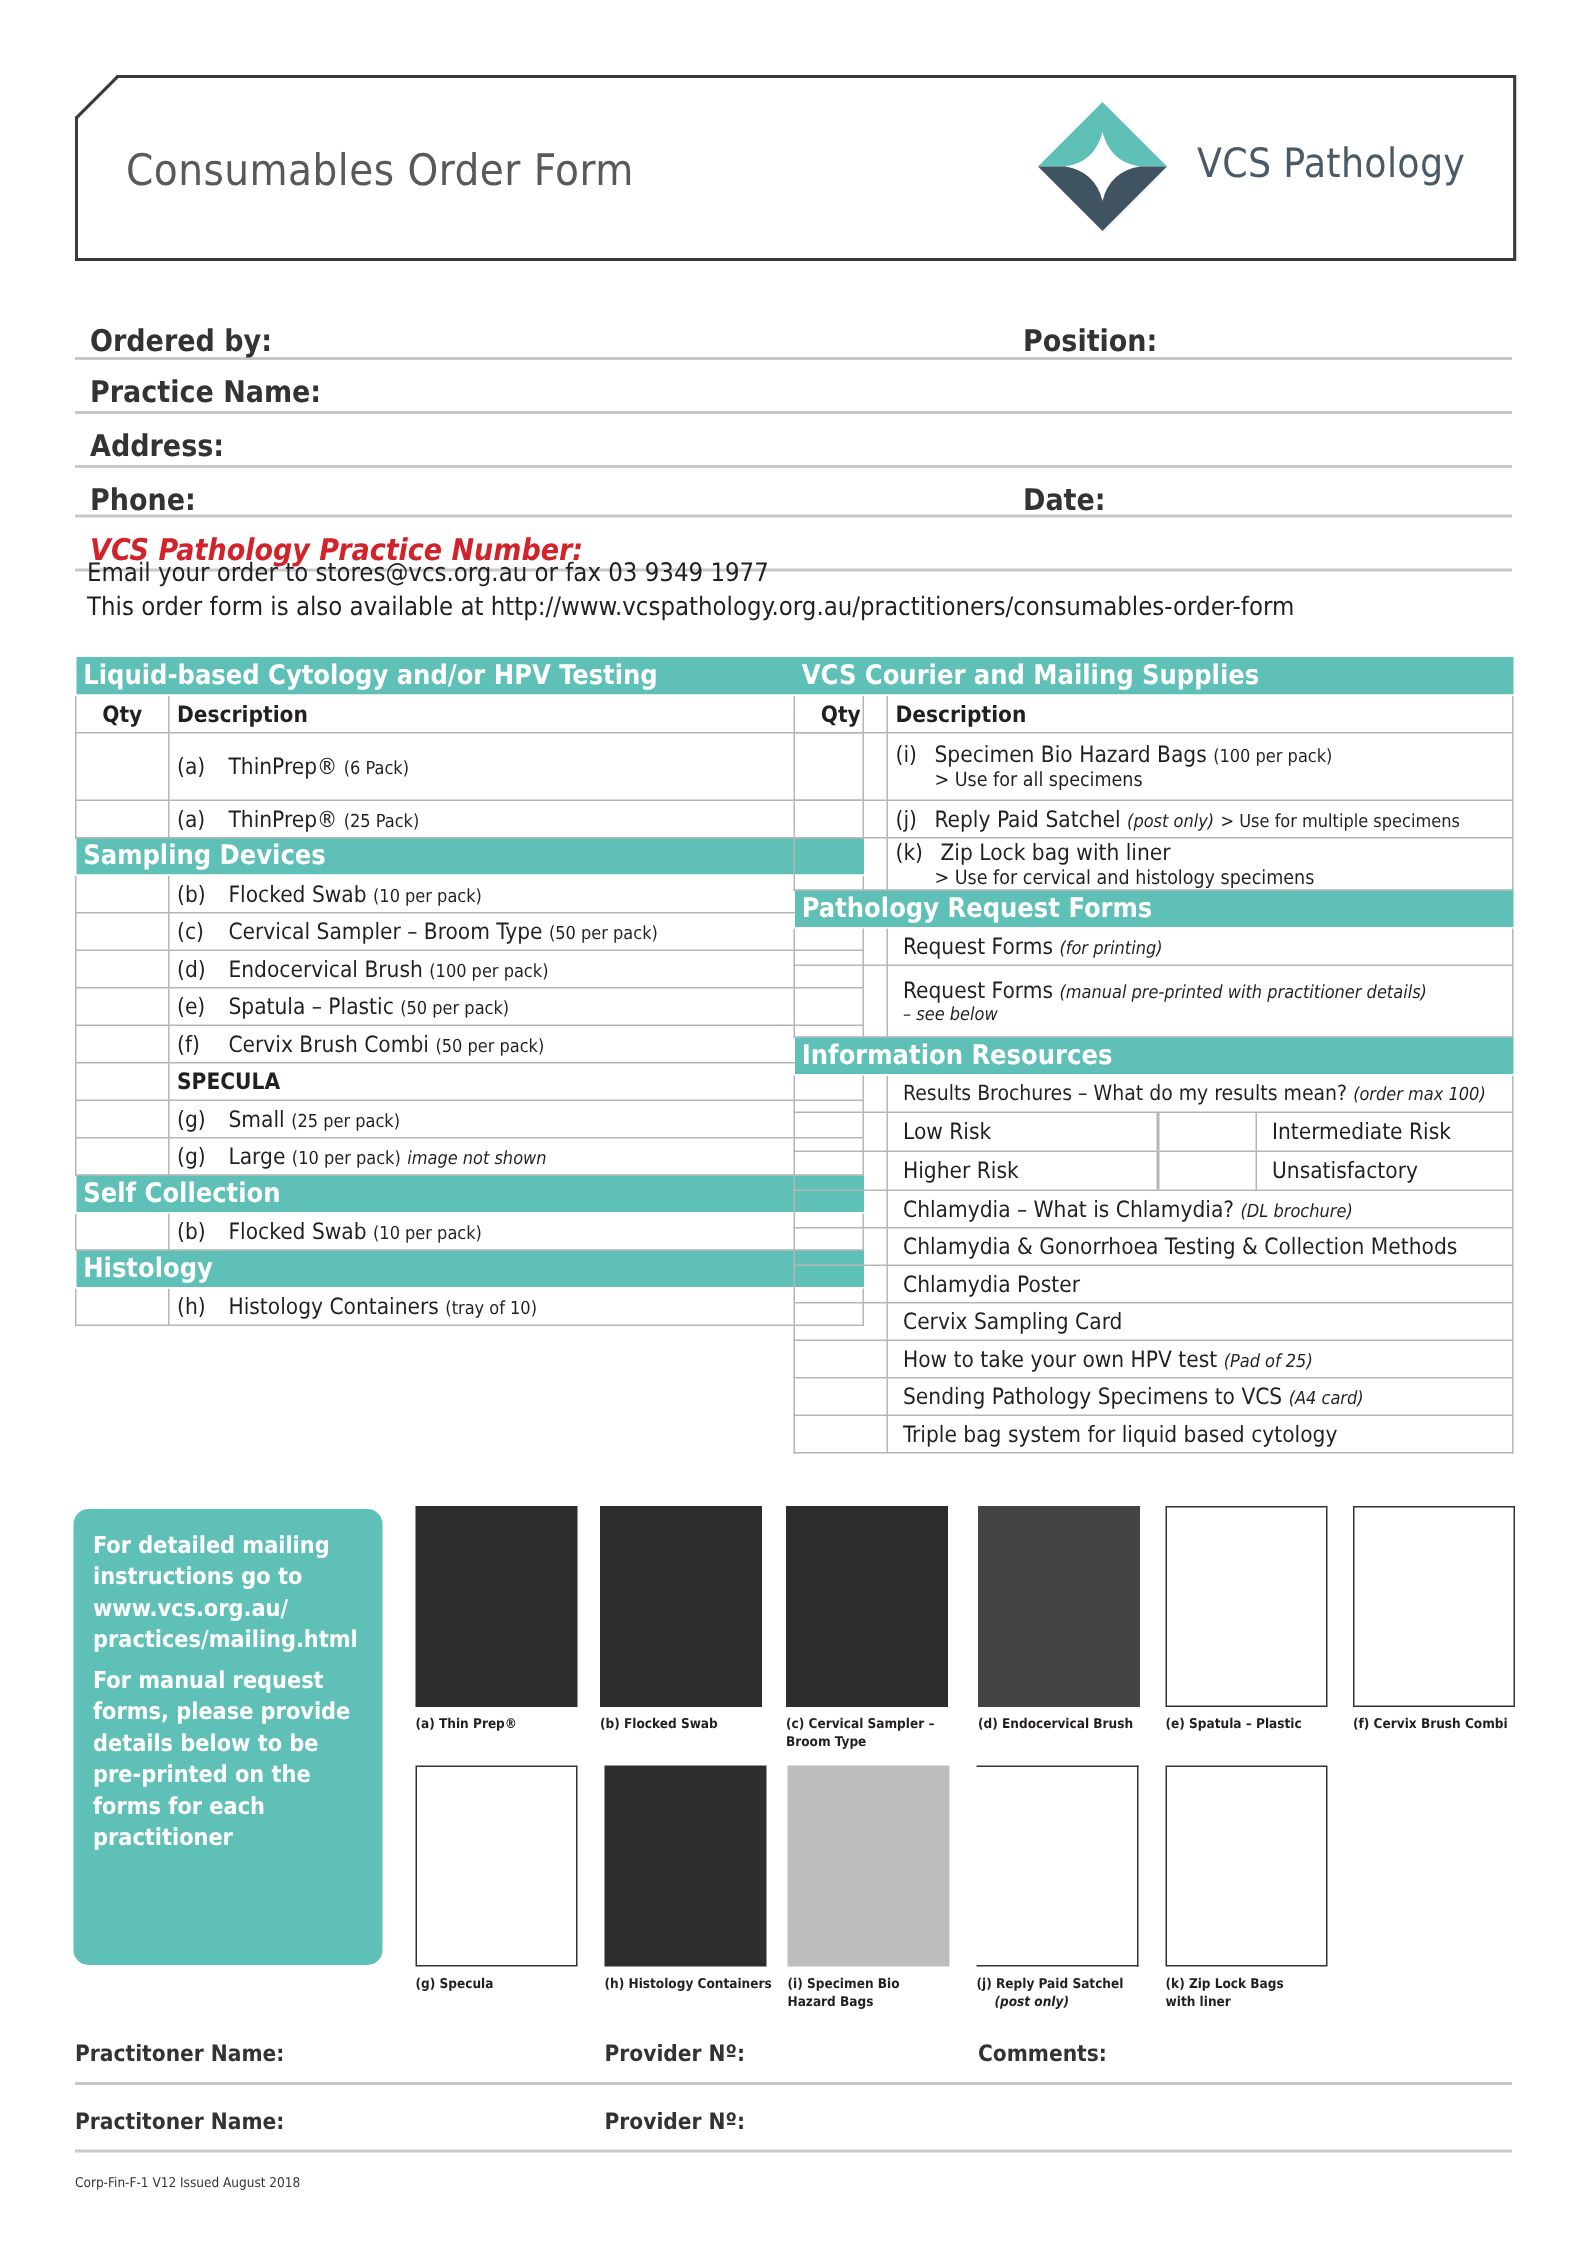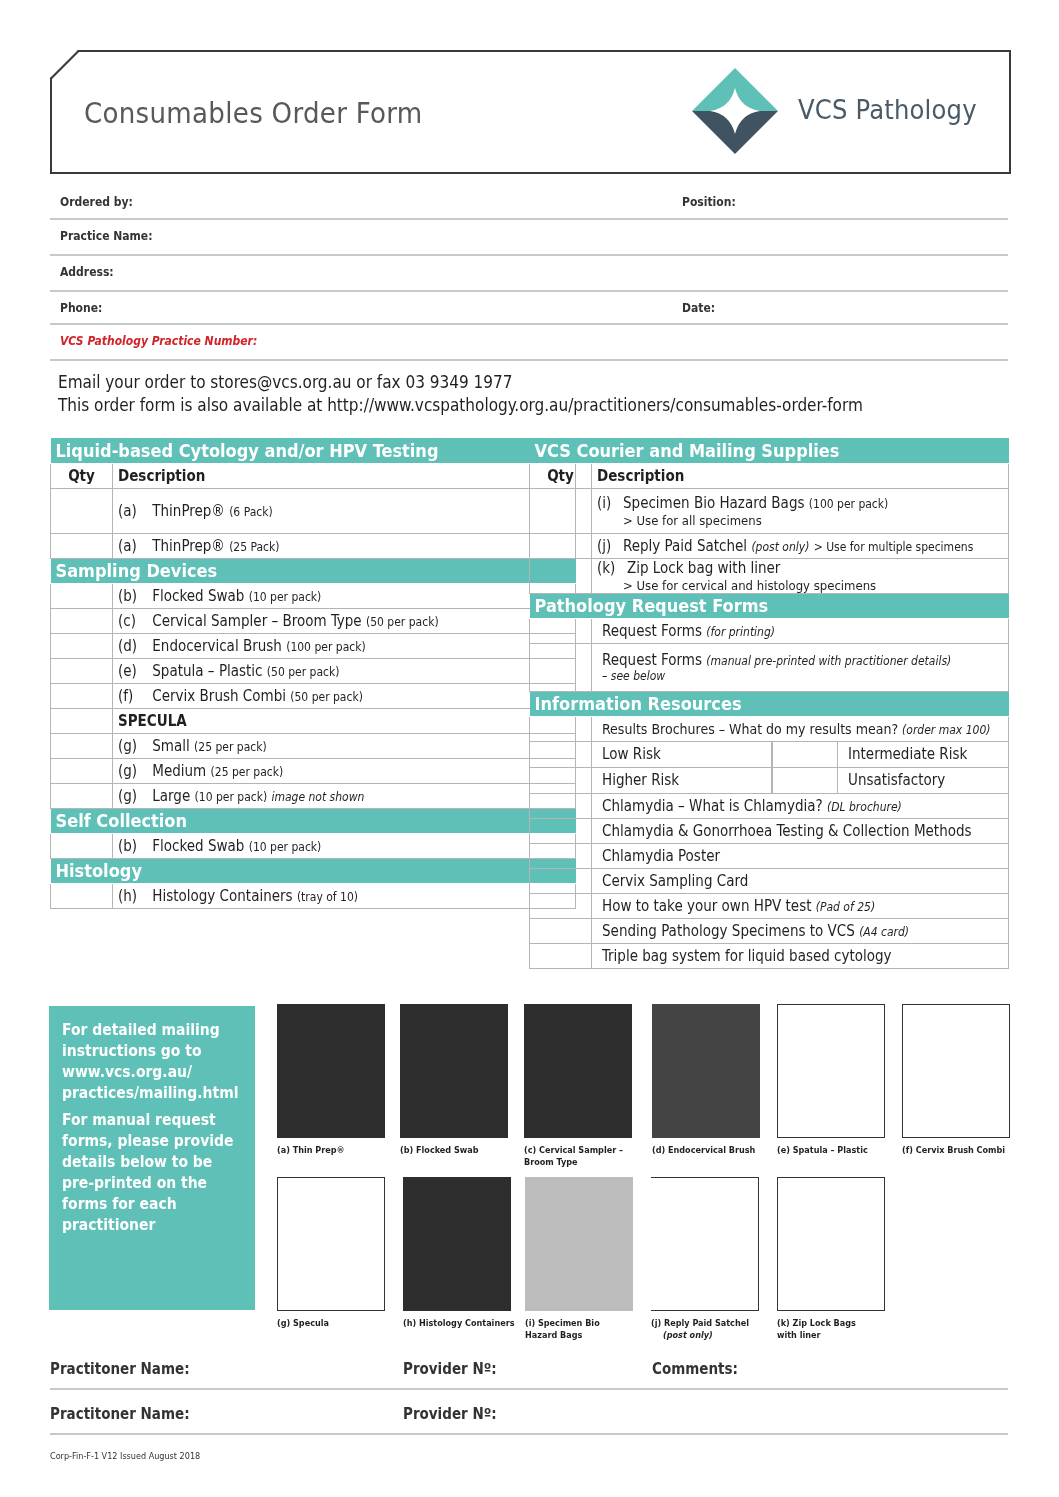--- a/index.html
+++ b/index.html
@@ -5,36 +5,36 @@
   * { box-sizing: border-box; margin: 0; padding: 0; }
   body { width: 1059px; height: 1497px; background: #fff; font-family: "DejaVu Sans Condensed", "DejaVu Sans", sans-serif; color: #231f20; position: relative; overflow: hidden; }
   .abs { position: absolute; }
   
   .hdr { left: 50px; top: 50px; width: 961px; height: 124px; border: 1px solid #3a3a3a; border-top-left-radius: 0; clip-path: polygon(28px 0, 100% 0, 100% 100%, 0 100%, 0 28px); background: #3a3a3a; }
   .hdr-inner { position: absolute; left: 1px; top: 1px; right: 1px; bottom: 1px; background: #fff; clip-path: polygon(27px 0, 100% 0, 100% 100%, 0 100%, 0 27px); }
   .title { left: 84px; top: 96px; font-size: 29px; color: #58595b; letter-spacing: 0.3px; }
   .logo { left: 690px; top: 66px; width: 90px; height: 90px; }
   .brand { left: 798px; top: 94px; font-size: 27px; color: #4a5a66; letter-spacing: 0.2px; }
   
-  .field { left: 50px; width: 958px; border-bottom: 2px solid #c8c8c8; font-size: 12px; }
+  .field { left: 50px; width: 958px; border-bottom: 2px solid #c8c8c8; font-size: 20px; margin-top: 20px; }
   .field span { position: absolute; font-weight: bold; color: #333; }
   .red { color: #d2232a !important; }
   .contact { left: 58px; font-size: 17px; color: #231f20; }
   
   table { border-collapse: collapse; position: absolute; font-size: 15px; }
   td { border: 1px solid #b5b5b5; height: 25px; padding: 0 5px; vertical-align: middle; white-space: nowrap; }
   .band td { background: #5ec0b6; color: #fff; font-weight: bold; font-size: 18px; border: none; border-bottom: 1px solid #fff; padding: 0 5px; height: 25px; }
   .colhdr td { font-weight: bold; font-size: 15px; }
   .qty { width: 62px; text-align: center; }
   .sm { font-size: 12px; }
   .it { font-style: italic; font-size: 12px; }
   .sub { font-size: 13px; padding-left: 26px; display: block; margin-top: 1px; }
   .lbl { display: inline-block; width: 30px; }
   
-  .tealbox { left: 49px; top: 1006px; width: 206px; height: 304px; background: #5ec0b6; color: #fff; font-size: 15.5px; font-weight: bold; padding: 14px 10px 0 13px; line-height: 21px; }
+  .tealbox { left: 49px; top: 1006px; width: 206px; height: 304px; background: #5ec0b6; color: #fff; font-size: 15.5px; font-weight: bold; padding: 14px 10px 0 13px; line-height: 21px; border-radius: 10px; }
   .tealbox p { margin-bottom: 6px; }
   .tealbox .b { font-weight: bold; }
   .ph { width: 108px; height: 134px; }
   .ph.dark { background: #2d2d2d; }
   .ph.light { background: #fff; border: 1px solid #333; }
   .ph.grey { background: #bdbdbd; }
   .cap { font-size: 9px; font-weight: bold; color: #231f20; line-height: 12px; }
   .sig { left: 50px; width: 958px; border-bottom: 2px solid #c8c8c8; height: 40px; font-size: 15px; }
   .sig span { position: absolute; top: 10px; font-weight: bold; color: #333; }
   .foot { left: 50px; top: 1451px; font-size: 9px; color: #333; }
@@ -116,24 +116,20 @@
   <tr>
         <td class="qty"></td>
         <td style="font-weight:bold;">SPECULA</td>
       </tr>
   <tr>
         <td class="qty"></td>
         <td><span class="lbl">(g)</span> <span>Small</span> <span class="sm">(25 per pack)</span></td>
       </tr>
   <tr>
         <td class="qty"></td>
-        <td><span class="lbl">(g)</span> <span>Medium</span> <span class="sm">(25 per pack)</span></td>
-      </tr>
-  <tr>
-        <td class="qty"></td>
         <td><span class="lbl">(g)</span> <span>Large</span> <span class="sm">(10 per pack)</span> <span class="it">image not shown</span></td>
       </tr>
   <tr class="band">
         <td colspan="2">Self Collection</td>
       </tr>
   <tr>
         <td class="qty"></td>
         <td><span class="lbl">(b)</span> <span>Flocked Swab</span> <span class="sm">(10 per pack)</span></td>
       </tr>
   <tr class="band">

